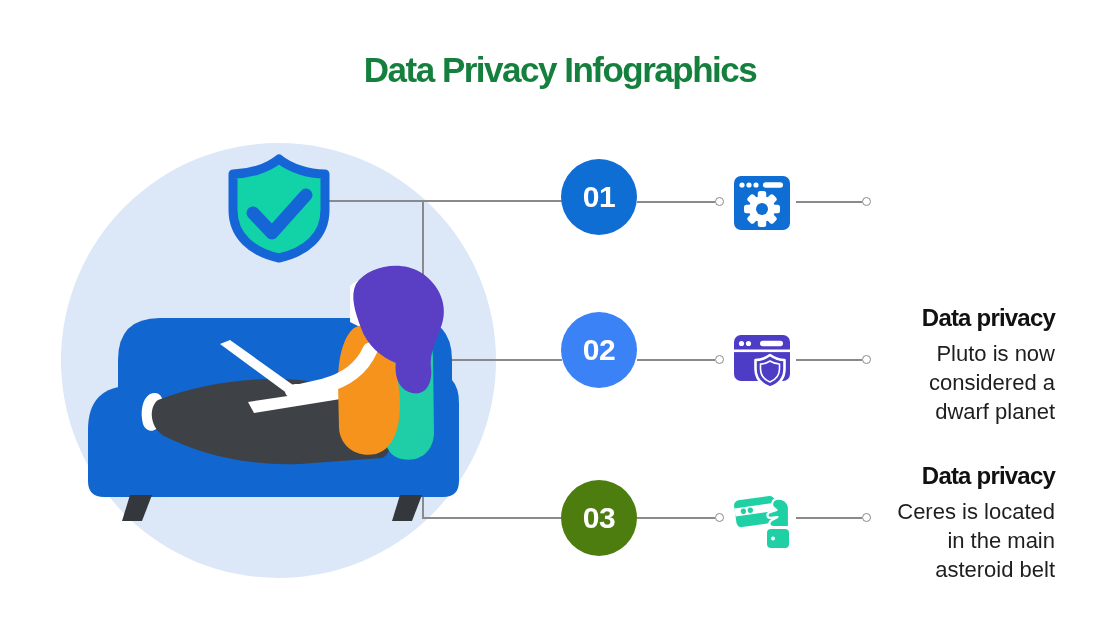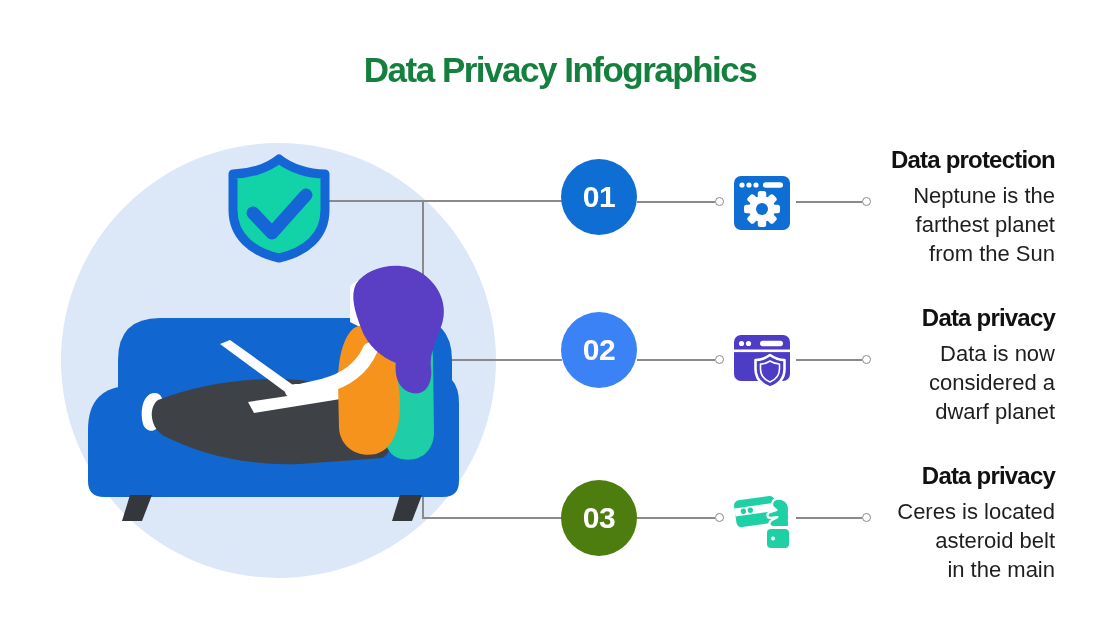--- a/index.html
+++ b/index.html
@@ -94,26 +94,20 @@
         <rect x="-4.2" y="-18" width="8.4" height="36" rx="2.5" fill="#fff" transform="rotate(45)"></rect>
         <rect x="-4.2" y="-18" width="8.4" height="36" rx="2.5" fill="#fff" transform="rotate(90)"></rect>
         <rect x="-4.2" y="-18" width="8.4" height="36" rx="2.5" fill="#fff" transform="rotate(135)"></rect>
         <circle r="13" fill="#fff"></circle>
         <circle r="6" fill="currentColor"></circle>
       </g>
     </svg>
   </div>
   <div class="conn" style="left:796px;top:201px;width:66px;height:1.5px;"></div>
   <div class="dot" style="left:862px;top:197px;"></div>
-  <div class="tblock" style="top:146px;">
-    <div class="hd">Data protection</div>
-    <div class="bl">Neptune is the</div>
-    <div class="bl">farthest planet</div>
-    <div class="bl">from the Sun</div>
-  </div>
 
   <div class="num-circle" style="left: 561px; top: 312px; background-color: #3b82f6;">
     <span>02</span>
   </div>
   <div class="conn" style="left:637px;top:359px;width:78px;height:1.5px;"></div>
   <div class="dot" style="left:715px;top:355px;"></div>
   <div class="icon-box" style="left: 730px; top: 327px; color: rgb(76, 60, 198);">
     <svg viewBox="0 0 64 66">
       <rect x="4" y="8" width="56" height="46" rx="7" fill="currentColor"></rect>
       <circle cx="11.5" cy="16.5" r="2.6" fill="#fff"></circle>
@@ -121,21 +115,21 @@
       <rect x="30" y="13.8" width="23" height="5.4" rx="2.7" fill="#fff"></rect>
       <rect x="4" y="22.5" width="56" height="2.6" fill="#fff"></rect>
       <path d="M40 28 C44.5 31.2 50 33 54.5 33 V42 C54.5 51.5 48.5 57.5 40 60.5 C31.5 57.5 25.5 51.5 25.5 42 V33 C30 33 35.5 31.2 40 28 Z" fill="currentColor" stroke="#fff" stroke-width="2.6" stroke-linejoin="round"></path>
       <path d="M40 34 C43 36 46.5 37 49.5 37 V42 C49.5 48.5 46 52.5 40 55 C34 52.5 30.5 48.5 30.5 42 V37 C33.5 37 37 36 40 34 Z" fill="none" stroke="#fff" stroke-width="1.6" stroke-linejoin="round"></path>
     </svg>
   </div>
   <div class="conn" style="left:796px;top:359px;width:66px;height:1.5px;"></div>
   <div class="dot" style="left:862px;top:355px;"></div>
   <div class="tblock" style="top:304px;">
     <div class="hd">Data privacy</div>
-    <div class="bl">Data is now</div>
+    <div class="bl">Pluto is now</div>
     <div class="bl">considered a</div>
     <div class="bl">dwarf planet</div>
   </div>
 
   <div class="num-circle" style="left: 561px; top: 480px; background-color: #4d7c0f;">
     <span>03</span>
   </div>
   <div class="conn" style="left:637px;top:517px;width:78px;height:1.5px;"></div>
   <div class="dot" style="left:715px;top:513px;"></div>
   <div class="icon-box" style="left: 730px; top: 485px; color: rgb(32, 208, 165);">
@@ -149,17 +143,17 @@
       <path d="M46 14 C53 12 59 17 59 24 L59 42 L43 42 C38.8 42 38 37 42 35 L47.5 32 L40.8 32.8 C36.8 33.2 36.2 28.4 40 27.2 L46.5 25 L43.5 22.6 C40.6 20.2 42.4 15 46 14 Z" fill="currentColor" stroke="#fff" stroke-width="2.2" stroke-linejoin="round"></path>
       <rect x="37" y="44" width="22" height="19" rx="4" fill="currentColor"></rect>
       <circle cx="43" cy="53.5" r="2" fill="#fff"></circle>
     </svg>
   </div>
   <div class="conn" style="left:796px;top:517px;width:66px;height:1.5px;"></div>
   <div class="dot" style="left:862px;top:513px;"></div>
   <div class="tblock" style="top:462px;">
     <div class="hd">Data privacy</div>
     <div class="bl">Ceres is located</div>
+    <div class="bl">in the main</div>
     <div class="bl">asteroid belt</div>
-    <div class="bl">in the main</div>
   </div>
 
 </div>
 
 </body></html>

